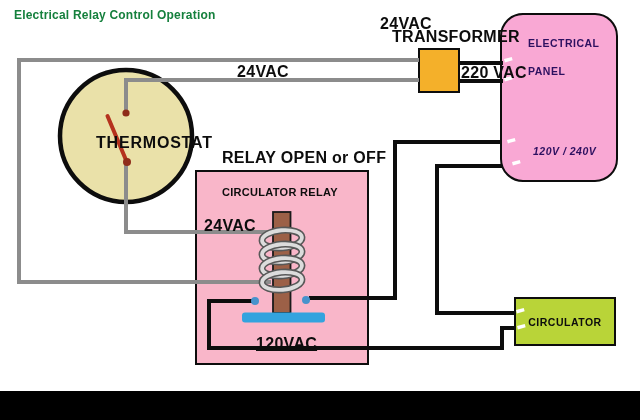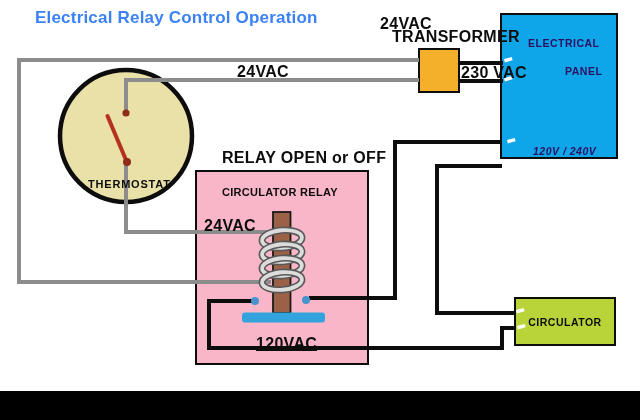--- a/index.html
+++ b/index.html
@@ -1,40 +1,40 @@
 <!DOCTYPE html>
 <html><head>
 <meta charset="utf-8">
 <style>
   html,body { margin:0; padding:0; background:#ffffff; }
   .canvas {
     position:relative; width:640px; height:420px; background:#ffffff;
     font-family:"Liberation Sans", sans-serif; overflow:hidden;
   }
   .title {
-    position:absolute; left:35px; top:8px; z-index:3;
-    font-size:17px; font-weight:bold; color:#3b82f6; letter-spacing:0.2px;
+    position:absolute; left:14px; top:8px; z-index:3;
+    font-size:12px; font-weight:bold; color:#15803d; letter-spacing:0.2px;
   }
   .box { position:absolute; box-sizing:border-box; border:2px solid #0d0d0d; z-index:1; }
   .transformer-box { left:418px; top:48px; width:42px; height:45px; background:#f4b02a; }
-  .panel-box      { left:500px; top:13px; width:118px; height:146px; background:#0ea5e9; border-width:2.5px; }
+  .panel-box      { left:500px; top:13px; width:118px; height:169px; background:#f9a8d4; border-width:2.5px;border-radius:23px; }
   .relay-box      { left:195px; top:170px; width:174px; height:195px; background:#f9b6c9; border-width:2.5px; }
   .circulator-box { left:514px; top:297px; width:102px; height:49px; background:#b9d438; border-width:2.5px;
                     display:flex; align-items:center; justify-content:center; }
   .panel-box .plbl { position:absolute; font-weight:bold; color:#2d1060; font-size:10.5px; letter-spacing:0.5px; white-space:nowrap; }
   .panel-l1 { left:26px; top:22px; }
-  .panel-l2 { left:26px; top:50px;margin-left:37px; }
+  .panel-l2 { left:26px; top:50px; }
   .panel-v  { left:31px; top:130px;font-style:italic; }
   .circ-lbl { font-weight:bold; color:#0d0d0d; font-size:10.5px; letter-spacing:0.5px;text-align:right; }
   .lbl { position:absolute; z-index:3; font-weight:bold; color:#0d0d0d; font-size:16px; white-space:nowrap; letter-spacing:0.3px; }
   .lbl-24vac-top   { left:237px; top:63px; }
   .lbl-xfmr1       { left:380px; top:15px; }
   .lbl-xfmr2       { left:392px; top:28px; }
   .lbl-120line     { left:461px; top:64px; }
-  .lbl-thermostat  { left:88px;  top:134px; font-size:11px; letter-spacing:0.8px;margin-top:44px; }
+  .lbl-thermostat  { left:96px;  top:134px; font-size:16px; letter-spacing:0.8px; }
   .lbl-relay-state { left:222px; top:149px; }
   .lbl-relay-title { left:222px; top:186px; font-size:11px; }
   .lbl-relay-coil  { left:204px; top:217px; }
   .lbl-relay-load  { left:256px; top:335px;text-decoration:underline; }
   .wires-svg { position:absolute; left:0; top:0; z-index:2; pointer-events:none; }
   .bottom-bar { position:absolute; left:0; top:391px; width:640px; height:29px; background:#000000; z-index:4; }
 </style>
 </head>
 <body>
 
@@ -111,21 +111,21 @@
       <rect x="507" y="140" width="8" height="3.5" transform="rotate(-15 507 140)"></rect>
       <rect x="512" y="162" width="8" height="3.5" transform="rotate(-15 512 162)"></rect>
       <rect x="516" y="310" width="8" height="3.5" transform="rotate(-15 516 310)"></rect>
       <rect x="517" y="326" width="8" height="3.5" transform="rotate(-15 517 326)"></rect>
     </g>
   </svg>
 
   <div class="lbl lbl-24vac-top">24VAC</div>
   <div class="lbl lbl-xfmr1">24VAC</div>
   <div class="lbl lbl-xfmr2">TRANSFORMER</div>
-  <div class="lbl lbl-120line">230 VAC</div>
+  <div class="lbl lbl-120line">220 VAC</div>
   <div class="lbl lbl-thermostat">THERMOSTAT</div>
   <div class="lbl lbl-relay-title">CIRCULATOR RELAY</div>
   <div class="lbl lbl-relay-state">RELAY OPEN or OFF</div>
   <div class="lbl lbl-relay-coil">24VAC</div>
   <div class="lbl lbl-relay-load">120VAC</div>
 
   <div class="bottom-bar"></div>
 </div>
 
 </body></html>

